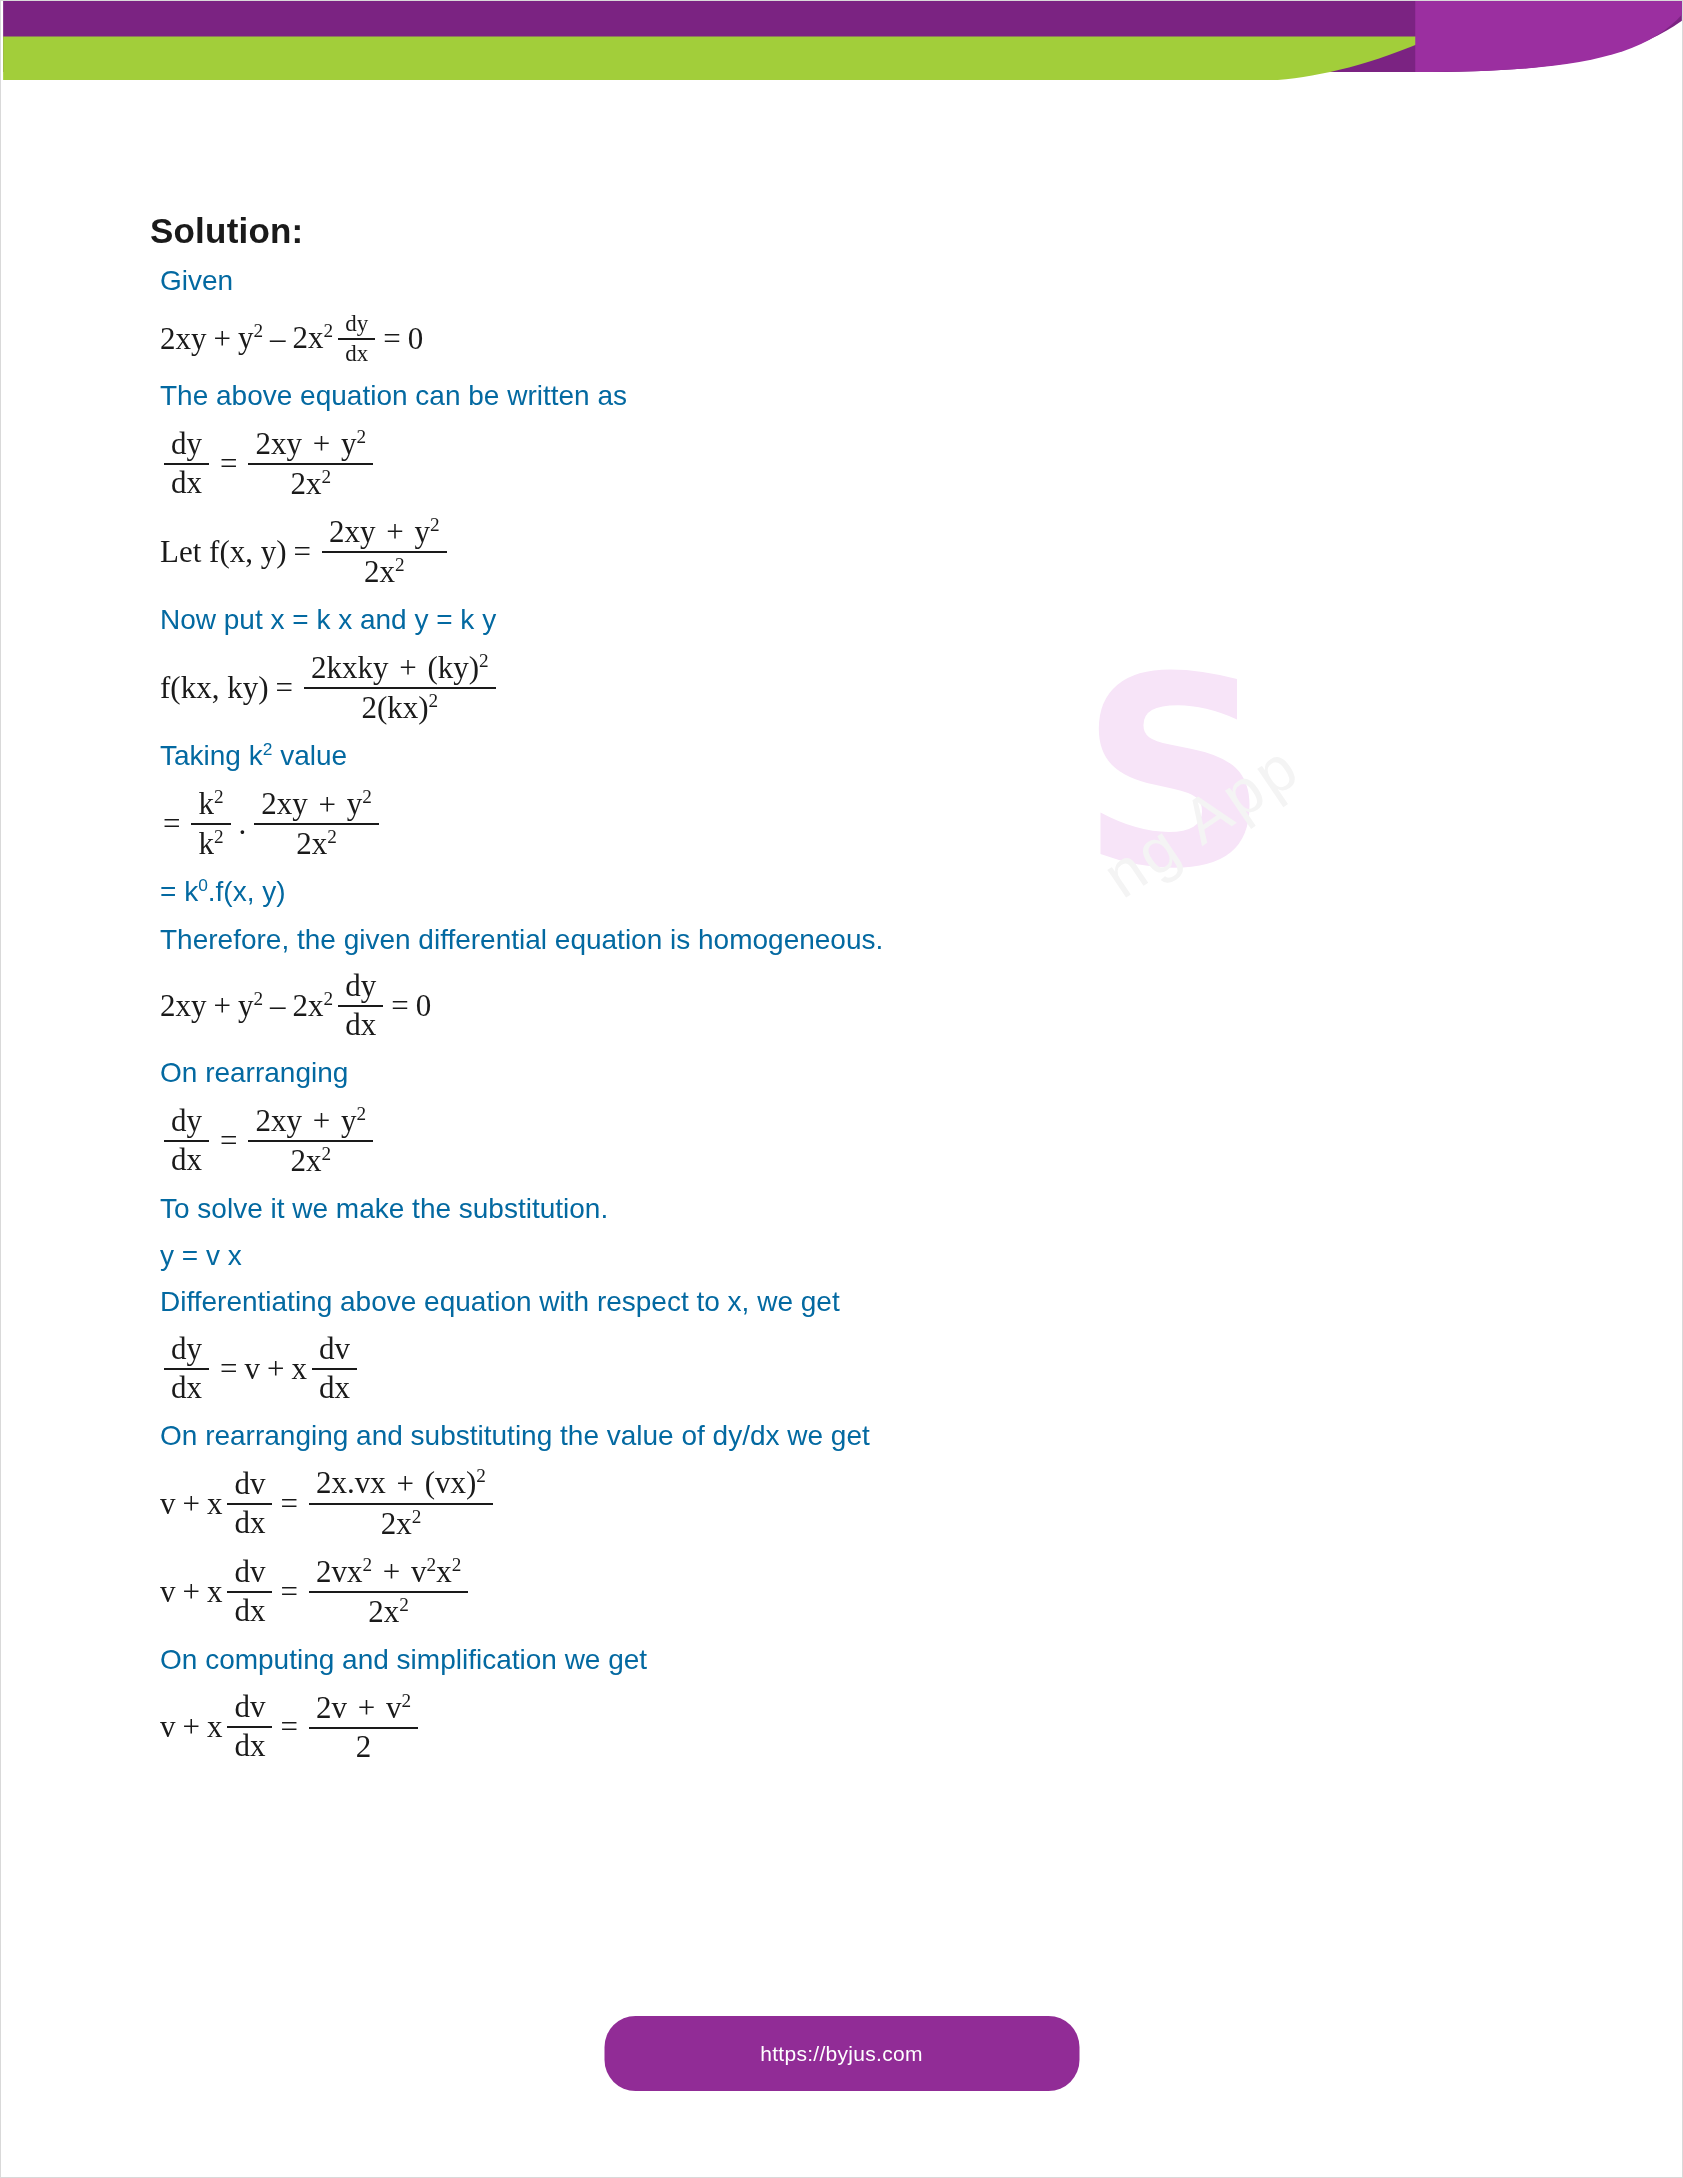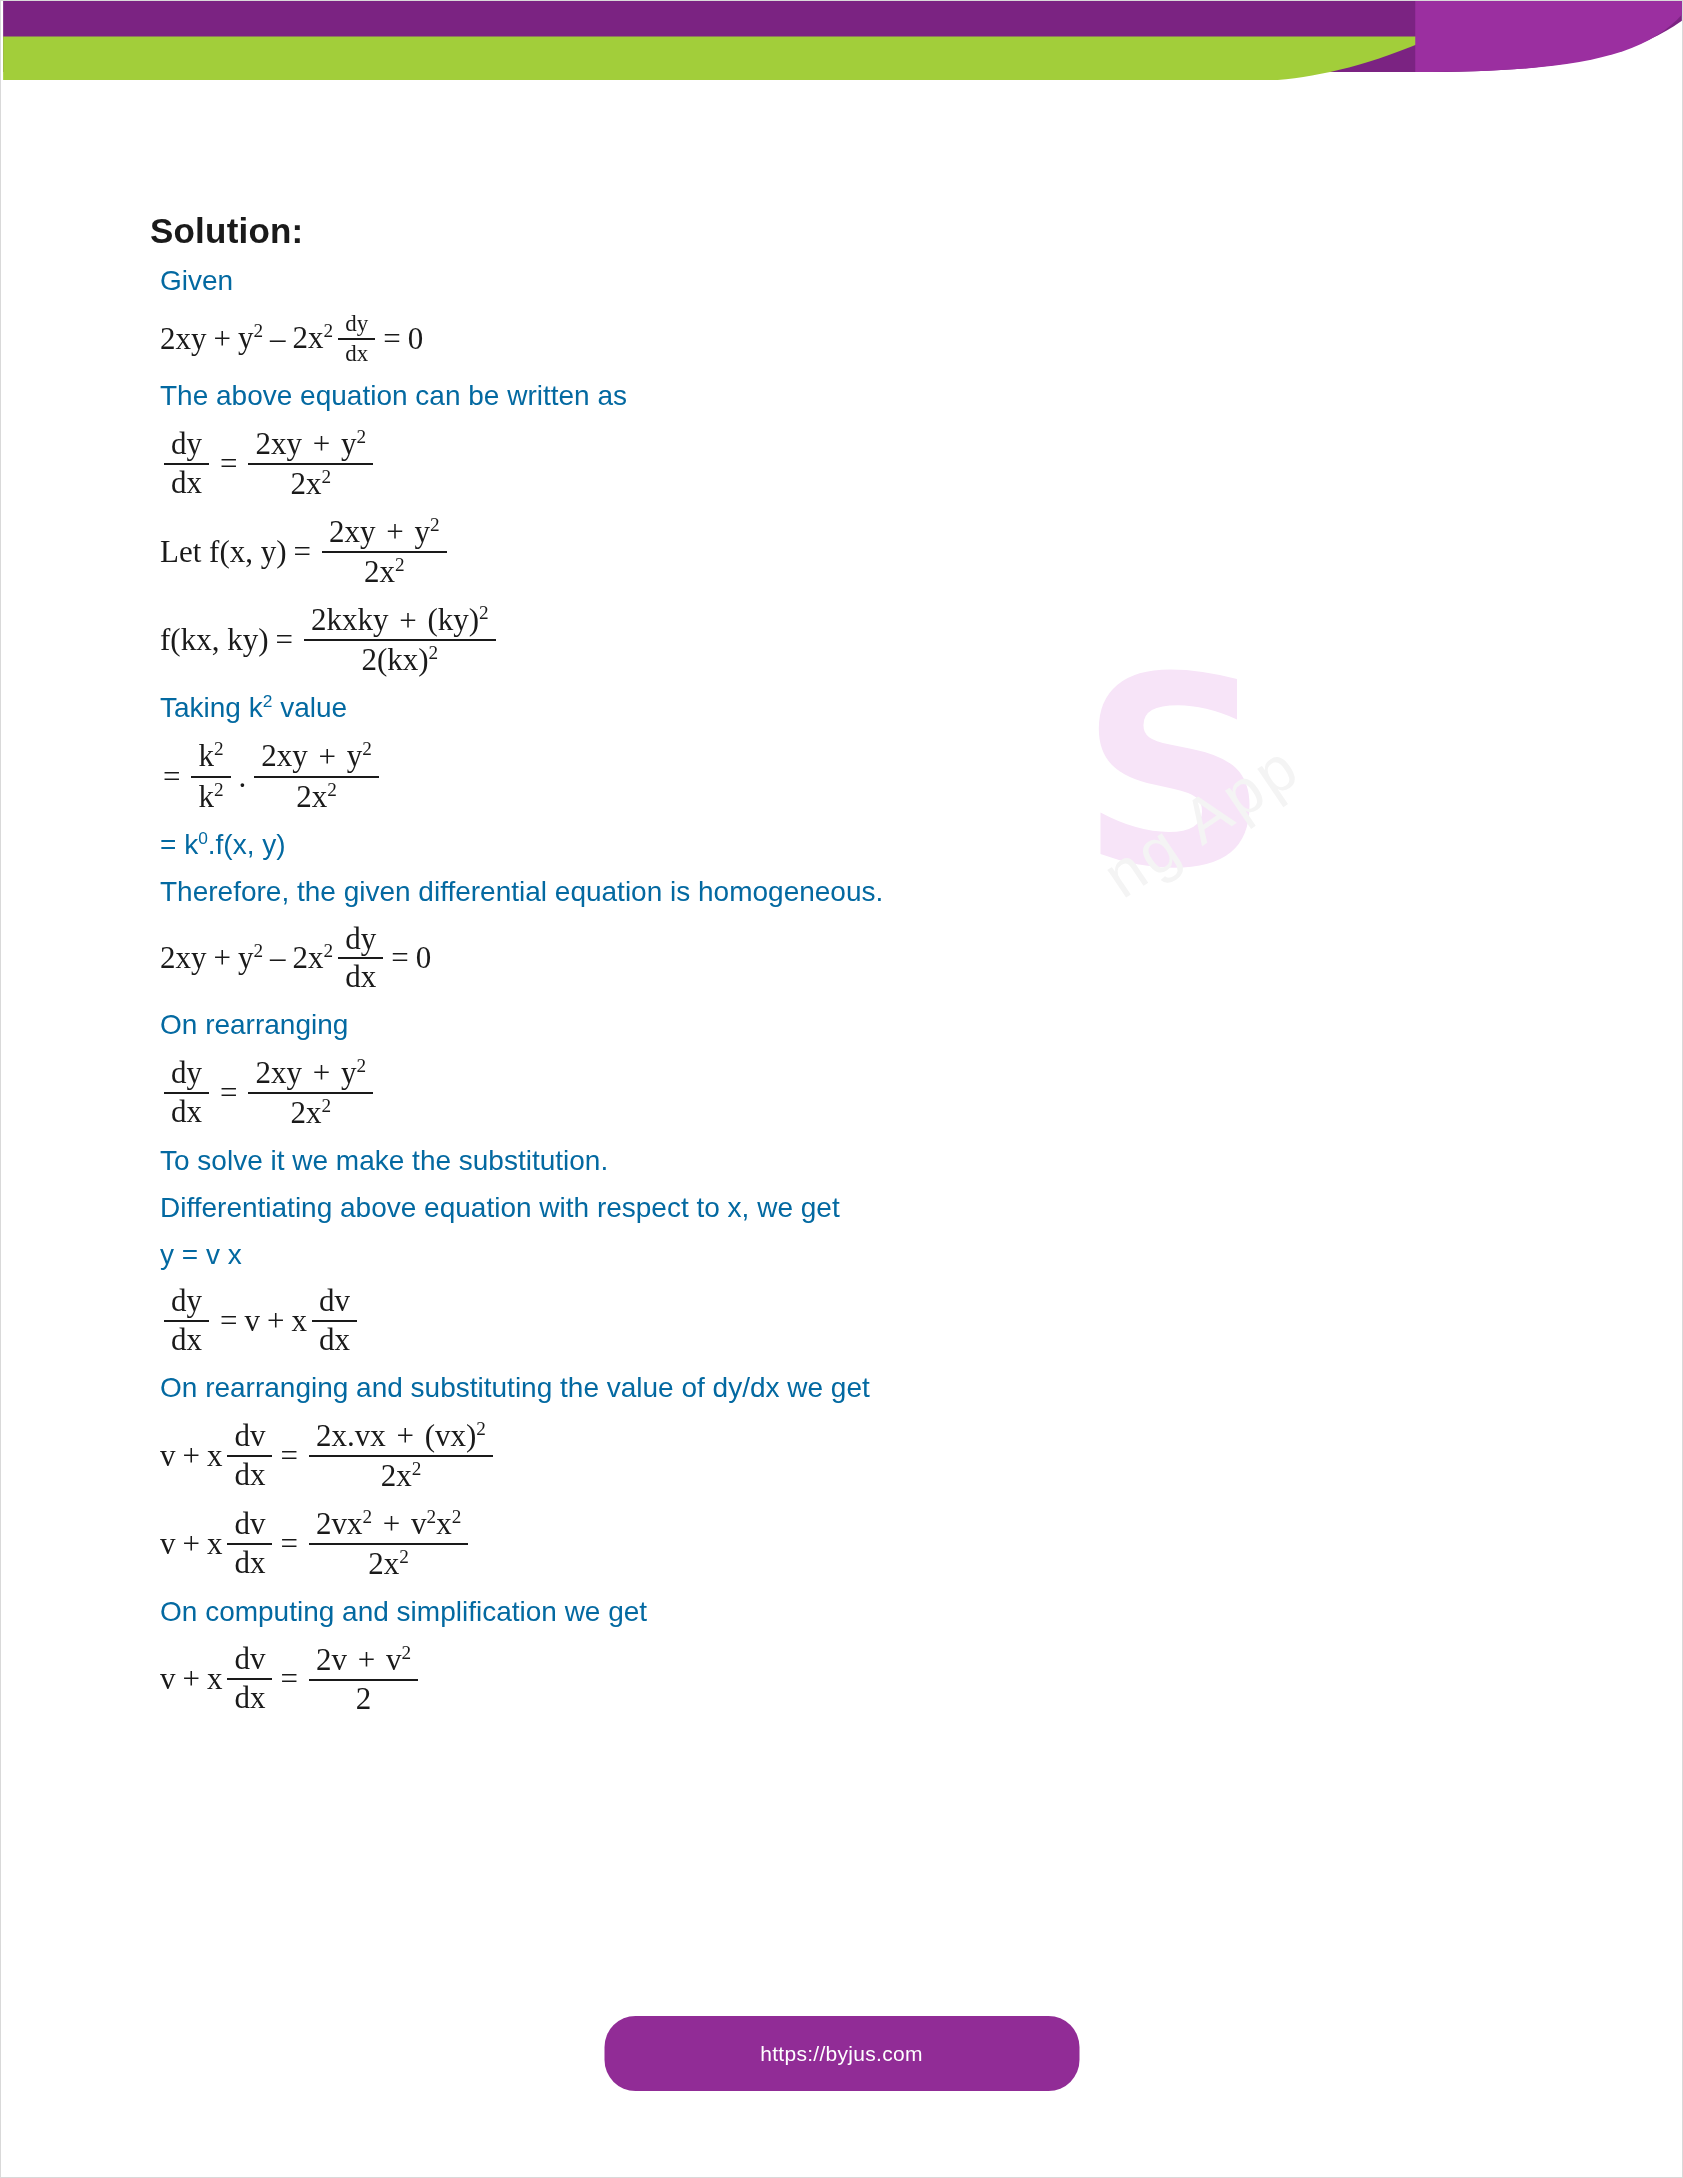--- a/index.html
+++ b/index.html
@@ -279,20 +279,21 @@
           <span class="op">+</span>
           <span>y</span><sup>2</sup>
         </span>
         <span class="bar"></span>
         <span class="den">
           <span>2x</span><sup>2</sup>
         </span>
       </span>
     </div>
 
+    <div class="prose">Now put x = k x and y = k y</div>
 
     <div class="math">
       <span>f(kx, ky)</span>
       <span class="op">=</span>
       <span class="frac">
         <span class="num">
           <span>2kxky</span>
           <span class="op">+</span>
           <span>(ky)</span><sup>2</sup>
         </span>
@@ -361,22 +362,22 @@
           <span>y</span><sup>2</sup>
         </span>
         <span class="bar"></span>
         <span class="den">
           <span>2x</span><sup>2</sup>
         </span>
       </span>
     </div>
 
     <div class="prose">To solve it we make the substitution.</div>
+    <div class="prose">y = v x</div>
     <div class="prose">Differentiating above equation with respect to x, we get</div>
-    <div class="prose">y = v x</div>
 
     <div class="math">
       <span class="frac">
         <span class="num">dy</span>
         <span class="bar"></span>
         <span class="den">dx</span>
       </span>
       <span class="op">=</span>
       <span>v</span>
       <span class="op">+</span>

